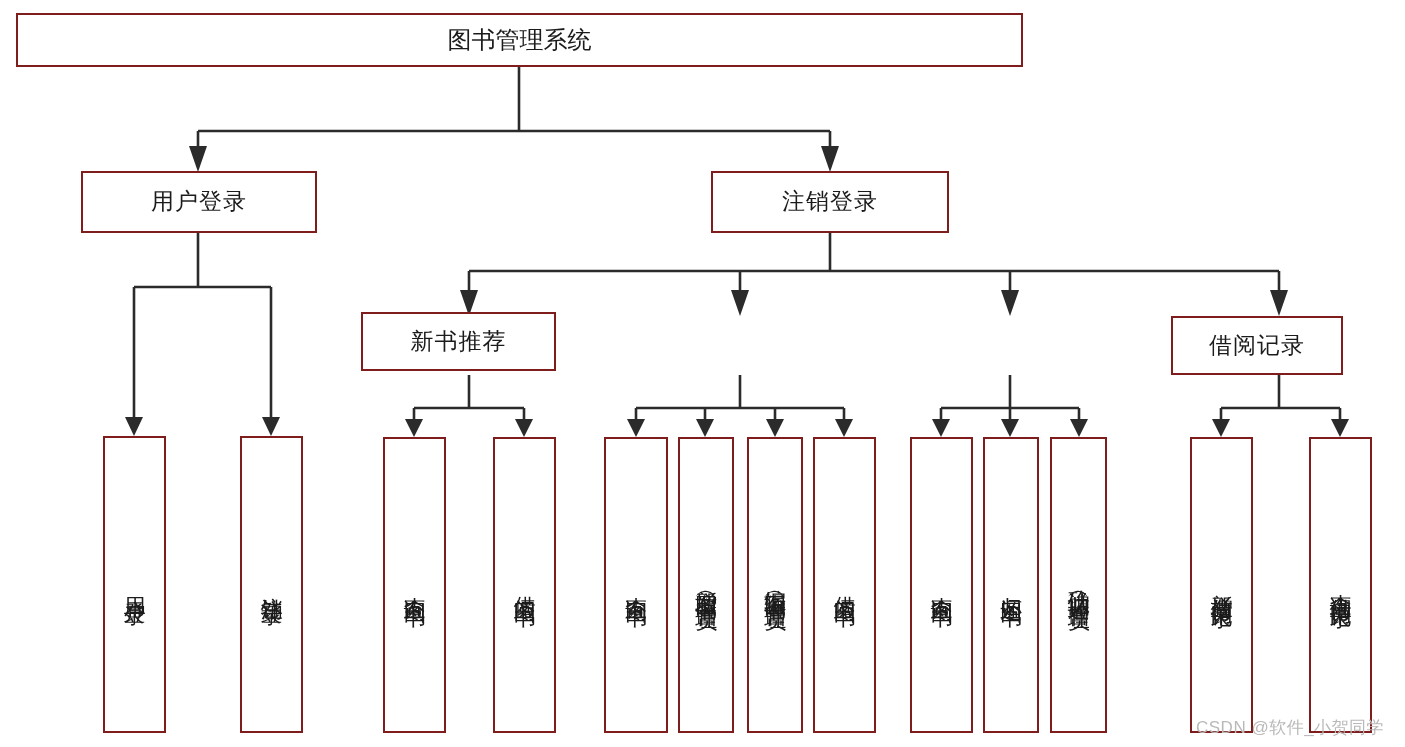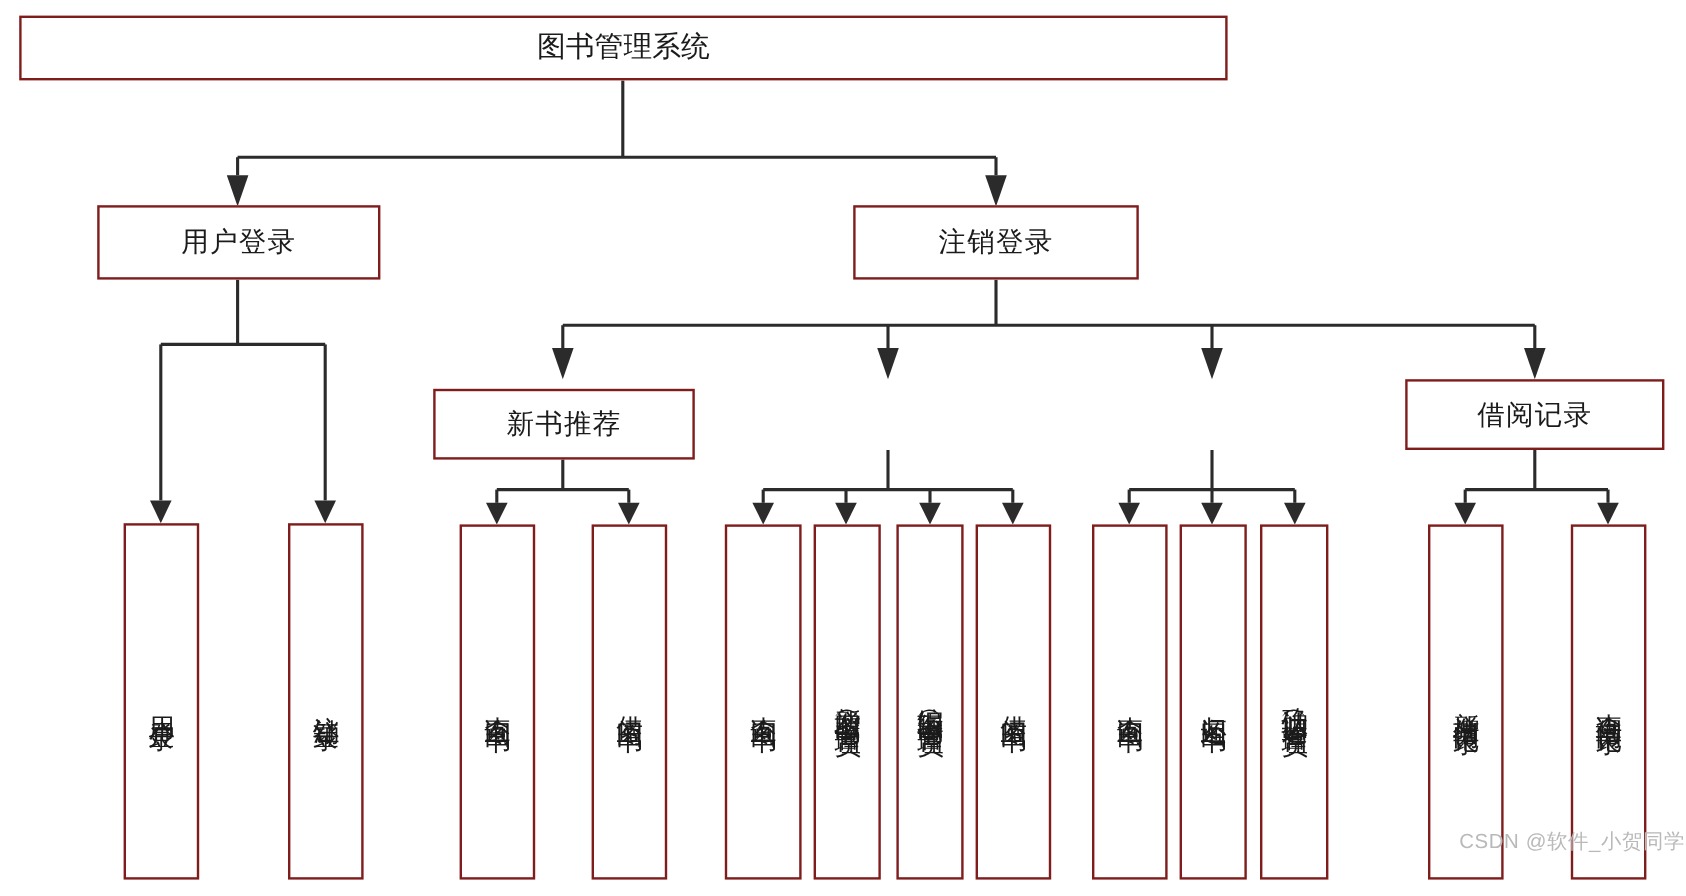--- a/index.html
+++ b/index.html
@@ -154,24 +154,24 @@
     <span>图书管理系统</span>
   </div>
 
   <div class="node h" style="left:81px; top:171px; width:236px; height:62px;">
     <span>用户登录</span>
   </div>
   <div class="node h" style="left:711px; top:171px; width:238px; height:62px;">
     <span>注销登录</span>
   </div>
 
-  <div class="node h" style="left:361px; top:324px; width:218px; height:59px;">
+  <div class="node h" style="left:361px; top:312px; width:195px; height:59px;">
     <span>新书推荐</span>
   </div>
-  <div class="node h" style="left:1171px; top:316px; width:216px; height:59px;">
+  <div class="node h" style="left:1171px; top:316px; width:172px; height:59px;">
     <span>借阅记录</span>
   </div>
 
   <div class="node v" style="left:103px; top:436px; width:63px; height:297px;">
     <span class="vtext">用户登录</span>
   </div>
   <div class="node v" style="left:240px; top:436px; width:63px; height:297px;">
     <span class="vtext">注销登录</span>
   </div>
 
@@ -205,15 +205,15 @@
     <span class="vtext">确认归还（管理员）</span>
   </div>
 
   <div class="node v" style="left:1190px; top:437px; width:63px; height:296px;">
     <span class="vtext">新增借阅记录</span>
   </div>
   <div class="node v" style="left:1309px; top:437px; width:63px; height:296px;">
     <span class="vtext">查询借阅记录</span>
   </div>
 
-  <div class="watermark" style="left:1196px; top:690px;margin-left:20px;">CSDN @软件_小贺同学</div>
+  <div class="watermark" style="left:1196px; top:716px;">CSDN @软件_小贺同学</div>
 
 </div>
 
 </body></html>

